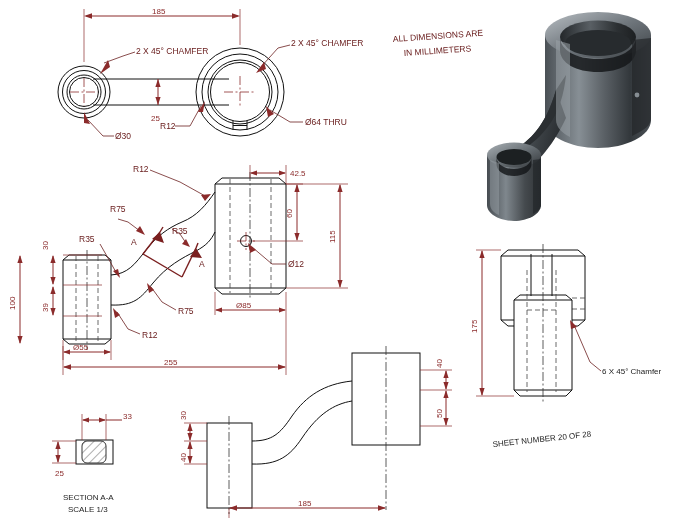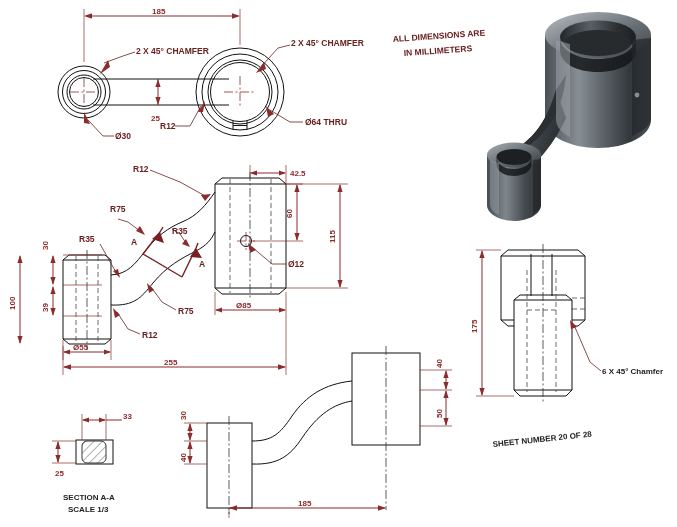--- a/index.html
+++ b/index.html
@@ -1,19 +1,19 @@
 <!DOCTYPE html>
 <html><head>
 <meta charset="utf-8">
 <title>Engineering Drawing</title>
 <style>
   html,body{margin:0;padding:0;background:#ffffff;}
   body{width:677px;height:527px;position:relative;overflow:hidden;
        font-family:"Liberation Sans", sans-serif;}
-  #sheet{position:absolute;left:0;top:0;width:677px;height:475px;background:#fff;font-weight:bold;}
+  #sheet{position:absolute;left:0;top:0;width:677px;height:475px;background:#fff;}
   svg.layer{position:absolute;left:0;top:0;width:677px;height:527px;}
   .dimtxt{font-family:"Liberation Sans",sans-serif;font-size:8px;fill:#8b2b2b;}
   .notetxt{font-family:"Liberation Sans",sans-serif;font-size:8.5px;fill:#6b2020;}
   .blktxt{font-family:"Liberation Sans",sans-serif;font-size:8px;fill:#222;}
   .obj{fill:none;stroke:#111;stroke-width:1;}
   .objf{fill:#fff;stroke:#111;stroke-width:1;}
   .hid{fill:none;stroke:#444;stroke-width:.8;stroke-dasharray:5,3;}
   .ctr{fill:none;stroke:#8b2b2b;stroke-width:.8;stroke-dasharray:9,2.5,2,2.5;}
   .ctrk{fill:none;stroke:#333;stroke-width:.8;stroke-dasharray:9,2.5,2,2.5;}
   .dim{fill:none;stroke:#8b2b2b;stroke-width:1;}

